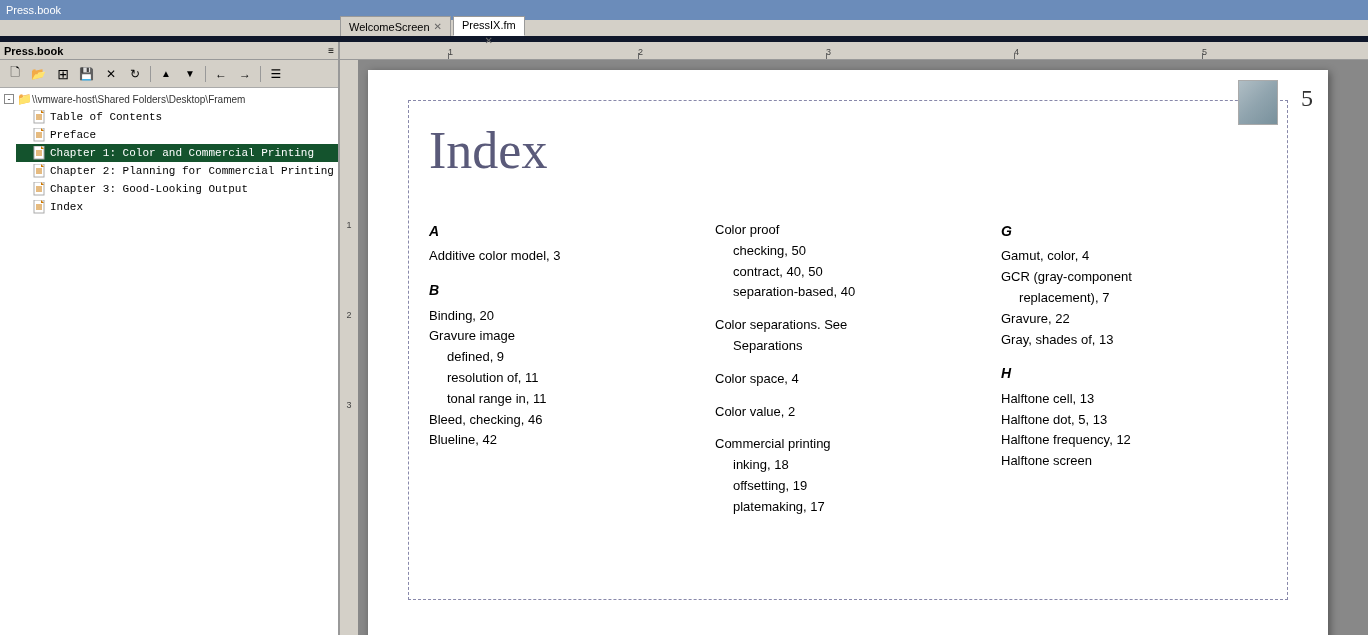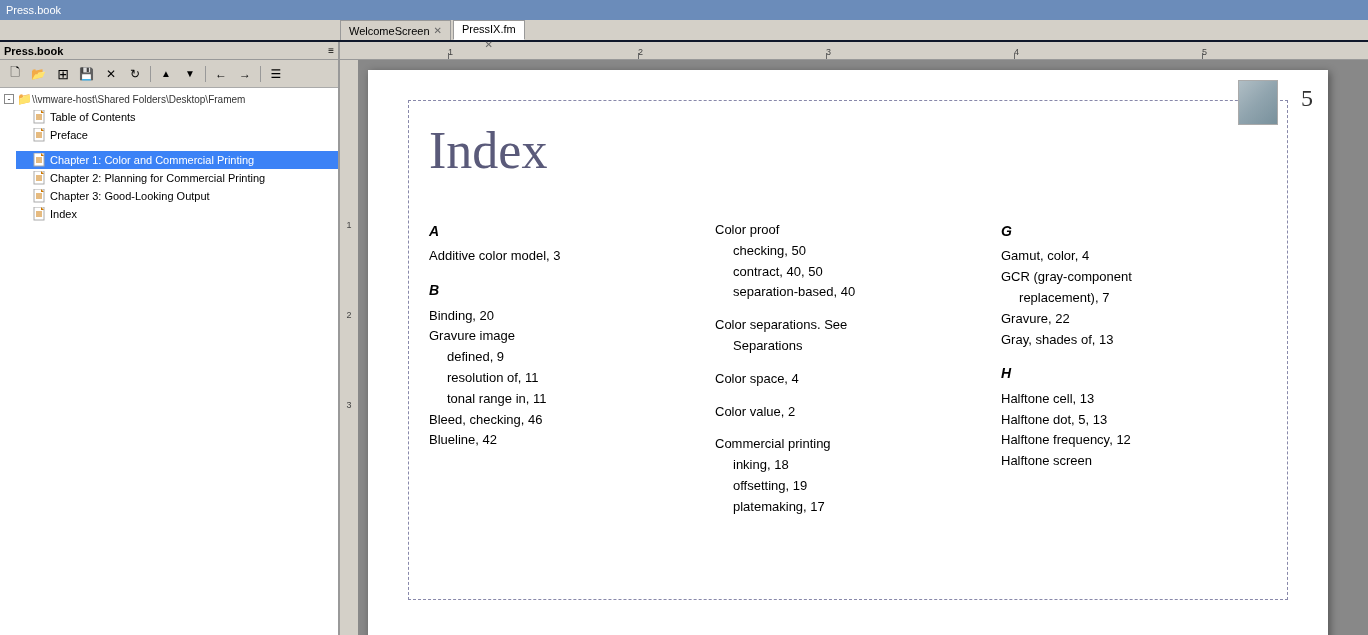--- a/index.html
+++ b/index.html
@@ -15,21 +15,21 @@
       display: flex;
       align-items: center;
     }
 
     
     .tab-bar {
       background: #d4d0c8;
       display: flex;
       align-items: flex-end;
       height: 22px;
-      border-bottom: 2px solid #0f172a;
+      border-bottom: 6px solid #0f172a;
       padding-left: 340px;
     }
 
     .tab {
       background: #d4d0c8;
       border: 1px solid #999;
       border-bottom: none;
       padding: 2px 8px;
       font-size: 11px;
       cursor: pointer;
@@ -130,26 +130,26 @@
       background: white;
     }
 
     .tree-item {
       display: flex;
       align-items: center;
       padding: 1px 4px;
       cursor: pointer;
       font-size: 11px;
       height: 18px;
+      font-family: Liberation Mono, monospace;
     }
 
     .tree-item.selected {
-      background: #3b82f6;
+      background: #14532d;
       color: white;
-      margin-top: 7px;
     }
 
     .tree-root {
       display: flex;
       align-items: center;
       padding: 1px 4px;
       font-size: 11px;
       height: 18px;
     }
 

